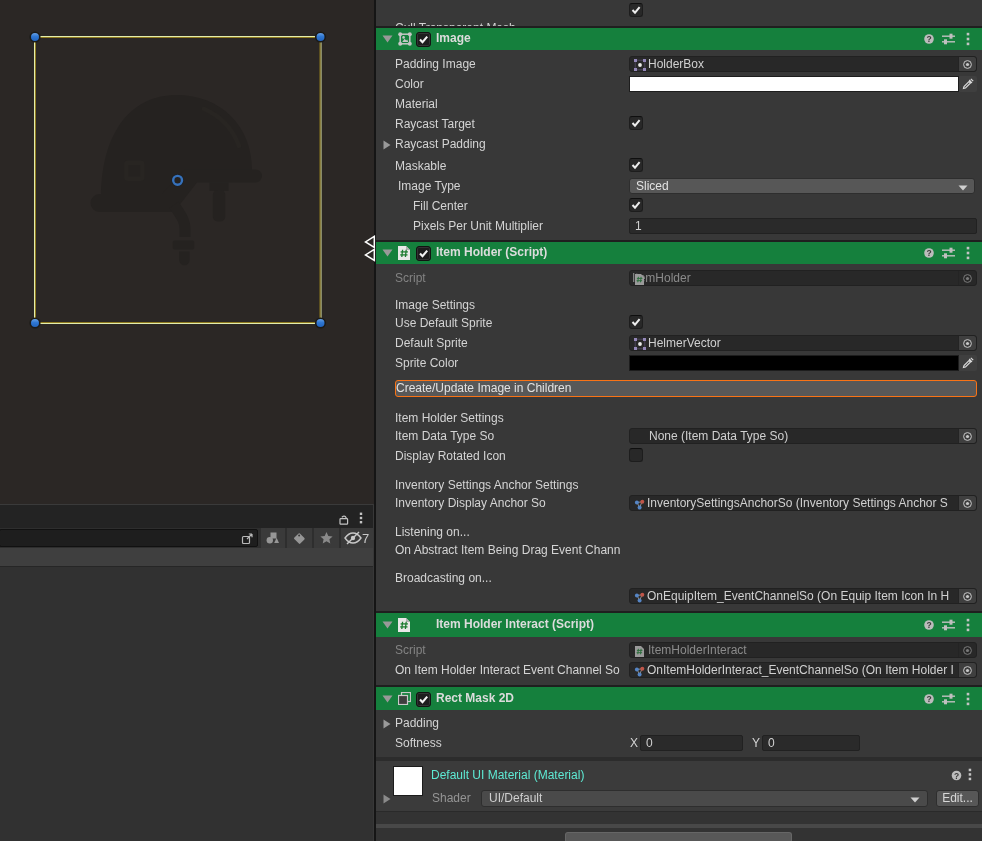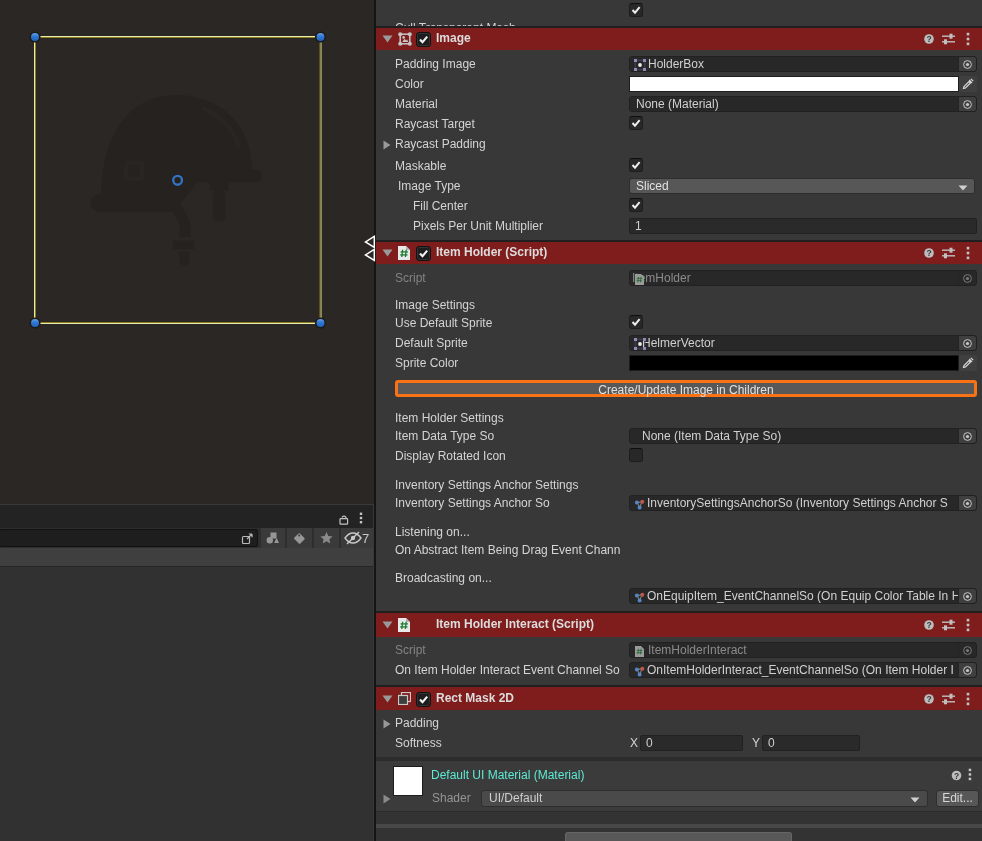--- a/index.html
+++ b/index.html
@@ -11,21 +11,21 @@
 #tabbar{position:absolute;left:0;top:504px;width:373px;height:24px;background:#232323;border-top:1px solid #3a3a3a}
 #toolbar{position:absolute;left:0;top:528px;width:373px;height:20px;background:#2e2e2e}
 #strip{position:absolute;left:0;top:548px;width:373px;height:18px;background:#3f3f3f;border-bottom:1px solid #262626}
 #bottompanel{position:absolute;left:0;top:567px;width:373px;height:274px;background:#313131}
 
 #insp{position:absolute;left:376px;top:0;width:606px;height:841px;background:#383838}
 .row{position:absolute;left:19px;height:20px;line-height:20px;white-space:nowrap;overflow:hidden;width:234px;color:#d4d4d4}
 .b{font-weight:normal}
 .dim{color:#838383}
 .sep{position:absolute;left:0;width:606px;height:2px;background:#1f1f1f}
-.chdr{position:absolute;left:0;width:606px;background:#7f1d1d}
+.chdr{position:absolute;left:0;width:606px;background:#15803d}
 .ctitle{position:absolute;left:60px;font-weight:bold;color:#dcdcdc}
 .cbx{position:absolute;width:13px;height:13px;background:#1d1d1d;border:1px solid #121212;border-radius:3px;box-shadow:inset 0 0 0 1px #333}
 .field{position:absolute;left:253px;width:348px;height:16px;background:#282828;border:1px solid #212121;border-radius:3px;line-height:14px;white-space:nowrap;overflow:hidden;box-sizing:border-box;color:#d0d0d0}
 .pick{position:absolute;right:0;top:0;width:17px;height:14px;background:#3f3f3f;border-left:1px solid #242424;border-radius:0 2px 2px 0}
 .chk{position:absolute;left:253px;width:12px;height:12px;background:#282828;border:1px solid #1d1d1d;border-top-color:#0f0f0f;border-radius:3px}
 .chk svg,.cbx svg{position:absolute;left:0;top:0}
 .ddown{position:absolute;left:253px;width:346px;height:16px;background:#575757;border:1px solid #2e2e2e;border-radius:3px;line-height:15px;box-sizing:border-box;color:#e2e2e2;padding-left:6px}
 .numf{position:absolute;height:16px;background:#2a2a2a;border:1px solid #212121;border-radius:2px;line-height:15px;box-sizing:border-box;color:#d0d0d0;padding-left:5px}
 </style>
 </head>
@@ -197,28 +197,20 @@
       </span>
   </div>
   <div class="row" style="top:74px">Color</div>
   <div class="abs" style="left:253px;top:76px;width:330px;height:16px;background:#fff;border:1px solid #1d1d1d;box-sizing:border-box"></div>
   <div class="abs" style="left:583px;top:76px;width:18px;height:16px;background:#3f3f3f;border-radius:0 2px 2px 0">
     <svg class="abs" style="left:3px;top:2px" width="12" height="12" viewBox="0 0 12 12">
         <path d="M1.5,10.5 L2,8.5 L7,3.5 L8.5,5 L3.5,10 Z M7.8,2.7 l1.5,1.5 M7.2,2 l2.8,2.8 m-1.2,-4 l2.4,2.4" stroke="#d8d8d8" stroke-width="1.2" fill="none"></path>
       </svg>
   </div>
   <div class="row" style="top:94px">Material</div>
-  <div class="field" style="top:96px"><span style="padding-left:6px">None (Material)</span>
-    <span class="pick">
-        <svg class="abs" style="left:4px;top:3px" width="9" height="9" viewBox="0 0 9 9">
-          <circle cx="4.5" cy="4.5" r="3.9" fill="none" stroke="#c8c8c8" stroke-width="1"></circle>
-          <circle cx="4.5" cy="4.5" r="1.6" fill="#c8c8c8"></circle>
-        </svg>
-      </span>
-  </div>
   <div class="row" style="top:114px">Raycast Target</div>
   <div class="chk" style="top:116px">
       <svg width="12" height="12" viewBox="0 0 12 12">
         <path d="M2.5,6 L5,8.7 L9.6,3.2" stroke="#ededed" stroke-width="2" fill="none"></path>
       </svg>
     </div>
   <svg class="abs" style="left:7px;top:140px" width="8" height="10" viewBox="0 0 8 10">
       <path d="M0.5,0.5 L7.5,5 L0.5,9.5 Z" fill="#999"></path>
     </svg>
   <div class="row" style="top:156px">Maskable</div>
@@ -315,50 +307,50 @@
     <svg class="abs" style="left:4px;top:2px" width="12" height="12" viewBox="0 0 12 12">
         <rect x="1.2" y="1.2" width="9.6" height="9.6" fill="none" stroke="#4a4459" stroke-width="1"></rect>
         <g fill="#9387b8">
           <rect x="0" y="0" width="3" height="3"></rect>
           <rect x="9" y="0" width="3" height="3"></rect>
           <rect x="0" y="9" width="3" height="3"></rect>
           <rect x="9" y="9" width="3" height="3"></rect>
         </g>
         <circle cx="6" cy="6" r="1.9" fill="#ececec"></circle>
       </svg>
-    <span style="padding-left:12px">HelmerVector</span>
+    <span style="padding-left:18px">HelmerVector</span>
     <span class="pick">
         <svg class="abs" style="left:4px;top:3px" width="9" height="9" viewBox="0 0 9 9">
           <circle cx="4.5" cy="4.5" r="3.9" fill="none" stroke="#c8c8c8" stroke-width="1"></circle>
           <circle cx="4.5" cy="4.5" r="1.6" fill="#c8c8c8"></circle>
         </svg>
       </span>
   </div>
   <div class="row" style="top:353px">Sprite Color</div>
   <div class="abs" style="left:253px;top:355px;width:330px;height:16px;background:#000;border:1px solid #1d1d1d;box-sizing:border-box"></div>
   <div class="abs" style="left:583px;top:355px;width:18px;height:16px;background:#3f3f3f;border-radius:0 2px 2px 0">
     <svg class="abs" style="left:3px;top:2px" width="12" height="12" viewBox="0 0 12 12">
         <path d="M1.5,10.5 L2,8.5 L7,3.5 L8.5,5 L3.5,10 Z M7.8,2.7 l1.5,1.5 M7.2,2 l2.8,2.8 m-1.2,-4 l2.4,2.4" stroke="#d8d8d8" stroke-width="1.2" fill="none"></path>
       </svg>
   </div>
-  <div class="abs" style="left:19px;top:380px;width:582px;height:17px;background:#585858;border:3px solid #f97316;border-radius:3px;box-sizing:border-box;text-align:center;line-height:15px;color:#e2e2e2">Create/Update Image in Children</div>
+  <div class="abs" style="left:19px;top:380px;width:582px;height:17px;background:#585858;border:1px solid #f97316;border-radius:3px;box-sizing:border-box;line-height:15px;color:#e2e2e2">Create/Update Image in Children</div>
   <div class="row" style="top:426px">Item Data Type So</div>
   <div class="row b" style="top:408px">Item Holder Settings</div>
-  <div class="field" style="top:428px"><span style="padding-left:12px">None (Item Data Type So)</span>
+  <div class="field" style="top:428px"><span style="padding-left:19px">None (Item Data Type So)</span>
     <span class="pick">
         <svg class="abs" style="left:4px;top:3px" width="9" height="9" viewBox="0 0 9 9">
           <circle cx="4.5" cy="4.5" r="3.9" fill="none" stroke="#c8c8c8" stroke-width="1"></circle>
           <circle cx="4.5" cy="4.5" r="1.6" fill="#c8c8c8"></circle>
         </svg>
       </span>
   </div>
   <div class="row" style="top:446px">Display Rotated Icon</div>
   <div class="chk" style="top:448px"></div>
   <div class="row b" style="top:475px;width:400px">Inventory Settings Anchor Settings</div>
-  <div class="row" style="top:493px">Inventory Settings Anchor So</div>
+  <div class="row" style="top:493px">Inventory Display Anchor So</div>
   <div class="field" style="top:495px">
     <svg class="abs" style="left:4px;top:3px" width="11" height="11" viewBox="0 0 11 11">
         <g fill="none" stroke="#9a9a9a" stroke-width="0.9">
           <path d="M3,3.5 L8.2,2.8 M3.2,3.8 L5.6,8.4 M8,3 L5.6,8.4"></path>
         </g>
         <circle cx="2.9" cy="3.5" r="2" fill="#5585c5"></circle>
         <circle cx="8.3" cy="2.8" r="2" fill="#c05548"></circle>
         <circle cx="5.6" cy="8.5" r="2" fill="#5585c5"></circle>
       </svg>
     <span style="padding-left:17px">InventorySettingsAnchorSo (Inventory Settings Anchor S</span>
@@ -374,21 +366,21 @@
   <div class="row b" style="top:568px">Broadcasting on...</div>
   <div class="field" style="top:588px">
     <svg class="abs" style="left:4px;top:3px" width="11" height="11" viewBox="0 0 11 11">
         <g fill="none" stroke="#9a9a9a" stroke-width="0.9">
           <path d="M3,3.5 L8.2,2.8 M3.2,3.8 L5.6,8.4 M8,3 L5.6,8.4"></path>
         </g>
         <circle cx="2.9" cy="3.5" r="2" fill="#5585c5"></circle>
         <circle cx="8.3" cy="2.8" r="2" fill="#c05548"></circle>
         <circle cx="5.6" cy="8.5" r="2" fill="#5585c5"></circle>
       </svg>
-    <span style="padding-left:17px">OnEquipItem_EventChannelSo (On Equip Color Table In H</span>
+    <span style="padding-left:17px">OnEquipItem_EventChannelSo (On Equip Item Icon In H</span>
     <span class="pick">
         <svg class="abs" style="left:4px;top:3px" width="9" height="9" viewBox="0 0 9 9">
           <circle cx="4.5" cy="4.5" r="3.9" fill="none" stroke="#c8c8c8" stroke-width="1"></circle>
           <circle cx="4.5" cy="4.5" r="1.6" fill="#c8c8c8"></circle>
         </svg>
       </span>
   </div>
 
   <div class="sep" style="top:611px"></div>
   <div class="chdr" style="top:613px;height:24px">

